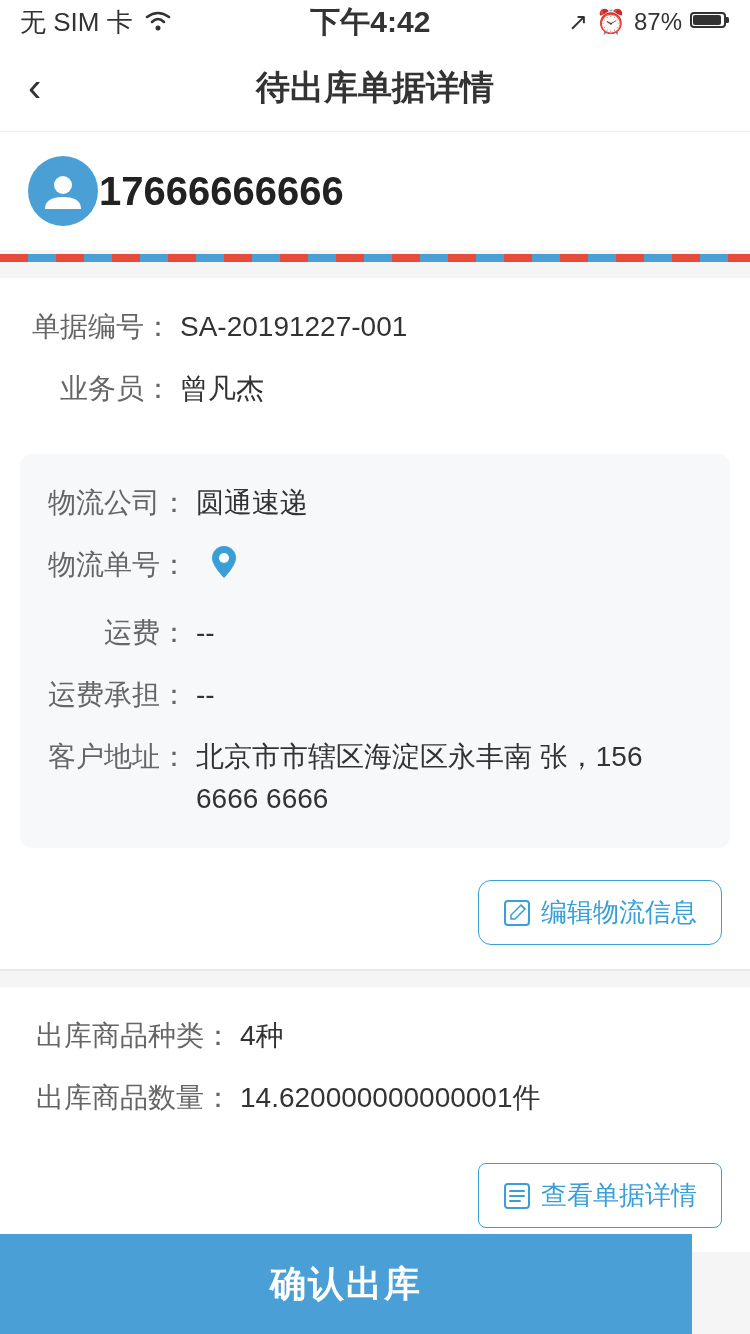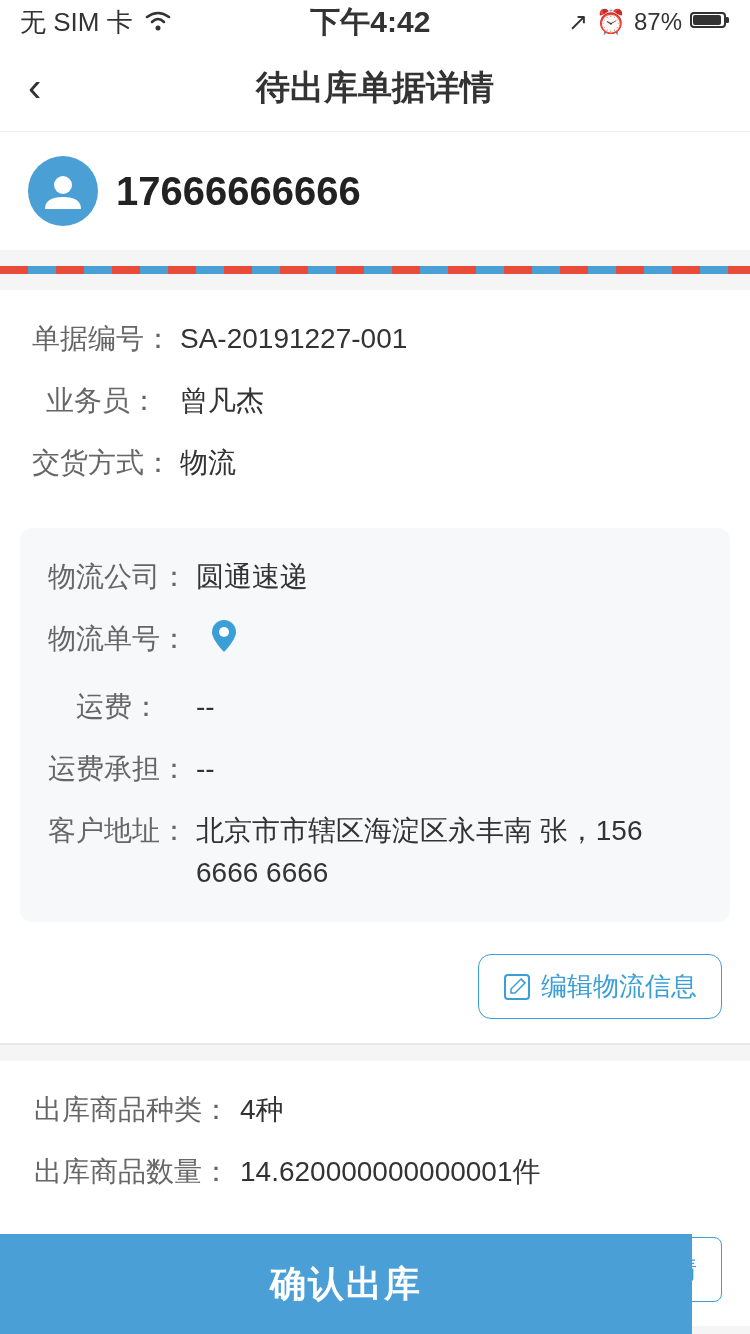--- a/index.html
+++ b/index.html
@@ -52,22 +52,22 @@
       font-weight: 600;
       color: #333;
     }
 
     
     .user-header {
       background: #fff;
       padding: 24px 28px;
       display: flex;
       align-items: center;
-      gap: 18px;
-      margin-bottom: 16px;
+      gap: 1px;
+      margin-bottom: 4px;
     }
     .user-avatar {
       width: 70px;
       height: 70px;
       border-radius: 50%;
       background: #4a9fd4;
       display: flex;
       align-items: center;
       justify-content: center;
       flex-shrink: 0;
@@ -103,21 +103,21 @@
       display: flex;
       align-items: flex-start;
       margin-bottom: 20px;
       font-size: 28px;
       line-height: 1.5;
     }
     .info-row:last-child { margin-bottom: 0; }
     .info-label {
       color: #666;
       min-width: 140px;
-      text-align: center;
+      text-align: right;
       flex-shrink: 0;
     }
     .info-value {
       color: #333;
       flex: 1;
       padding-left: 8px;
     }
     .info-value.blue { color: #3a9fd6; }
 
     .logistics-card {
@@ -255,24 +255,20 @@
 
 <div class="section">
   <div class="info-row">
     <span class="info-label">单据编号：</span>
     <span class="info-value">SA-20191227-001</span>
   </div>
   <div class="info-row">
     <span class="info-label">业务员：</span>
     <span class="info-value">曾凡杰</span>
   </div>
-  <div class="info-row">
-    <span class="info-label">交货方式：</span>
-    <span class="info-value">物流</span>
-  </div>
 </div>
 
 <div class="section" style="margin-top: 0; padding: 16px 20px;">
   <div class="logistics-card">
     <div class="info-row">
       <span class="info-label">物流公司：</span>
       <span class="info-value">圆通速递</span>
     </div>
     <div class="info-row">
       <span class="info-label">物流单号：</span>

